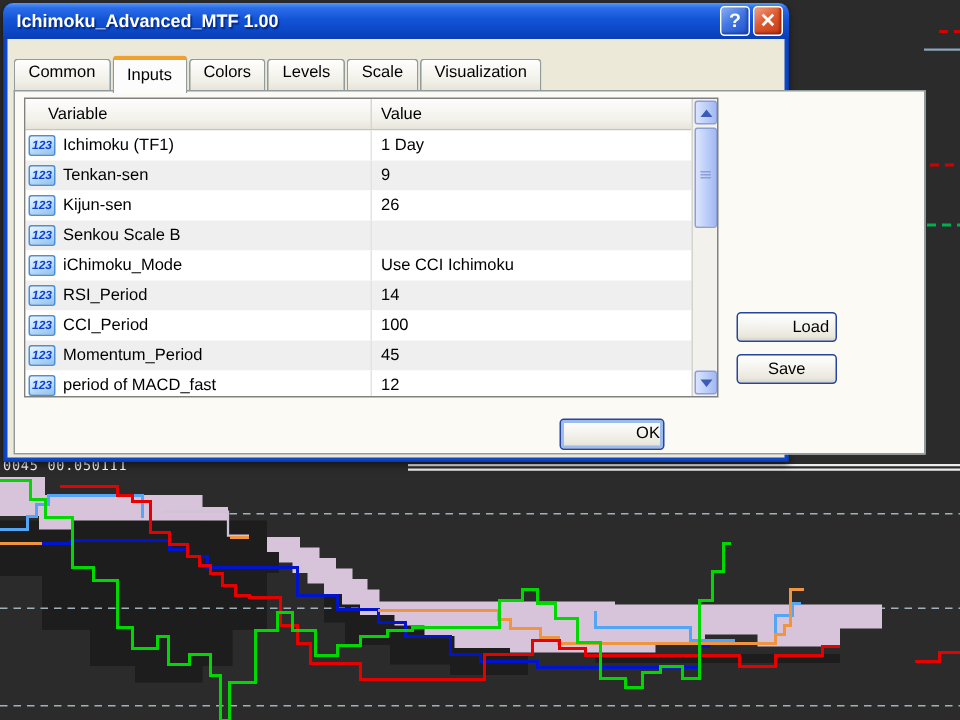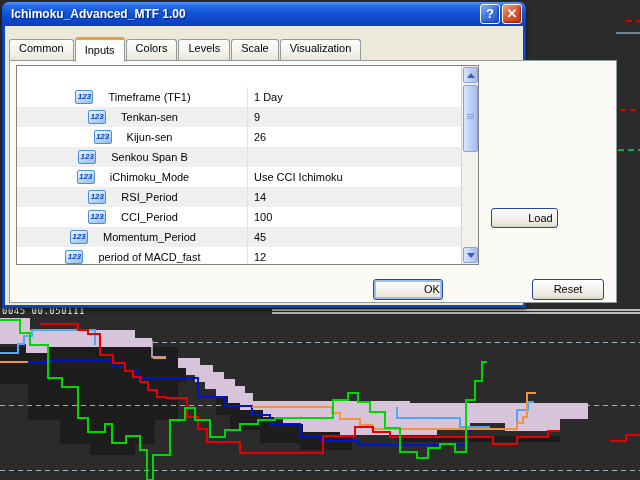--- a/index.html
+++ b/index.html
@@ -52,22 +52,22 @@
     background:#fff; border:1px solid #808080; overflow:hidden; z-index:3; }
   .phead { position:absolute; left:0; top:0; right:0; height:21px; display:flex;
     background:linear-gradient(180deg,#fdfdfd,#f2f1ea 70%,#e6e4da);
     border-bottom:1px solid #c6c5bd; font-size:11px; color:#000; }
   .phead .hc { padding:4px 0 0 15px; border-right:1px solid #d8d7cf; }
   .hc-var { width:231px; }
   .hc-val { flex:1; padding-left:6px !important; }
   .prow { position:absolute; left:0; width:446px; height:20px; display:flex;
     align-items:center; font-size:11px; color:#000; background:#fff; }
   .prow.alt { background:#efefef; }
-  .pcell-var { width:231px; display:flex; align-items:center; gap:15px;
-    padding-left:2px; border-right:1px solid #e4e3dd; height:100%;justify-content:center; }
+  .pcell-var { width:231px; display:flex; align-items:center; gap:5px;
+    padding-left:2px; border-right:1px solid #e4e3dd; height:100%; }
   .pcell-val { flex:1; padding-left:6px; }
   .num-icon { width:18px; height:14px; flex:0 0 auto;
     background:linear-gradient(160deg,#eaf5fe 0%,#bcdcf8 55%,#8fc0ee 100%);
     border:1px solid #4a90d8; border-radius:2px; color:#0b3fd0; font-weight:bold;
     font-size:8px; line-height:12px; text-align:center; font-style:italic; }
 
   
   .sbar { position:absolute; right:0; top:0; width:17px; height:198px;
     background:#f2f1ec; border-left:1px solid #d5d4cc; }
   .sb-btn { position:absolute; left:1px; width:15px; height:16px;
@@ -157,46 +157,50 @@
       <div class="tab active">Inputs</div>
       <div class="tab">Colors</div>
       <div class="tab">Levels</div>
       <div class="tab">Scale</div>
       <div class="tab">Visualization</div>
     </div>
 
     <div class="tabpane"></div>
 
     <div class="ptable">
+      <div class="phead">
+        <div class="hc hc-var">Variable</div>
+        <div class="hc hc-val">Value</div>
+      </div>
 
       <div class="prow" style="top:21px">
         <div class="pcell-var">
             <span class="num-icon">123</span>
-            <span>Timeframe (TF1)</span>
+            <span>Ichimoku (TF1)</span>
           </div>
         <div class="pcell-val">1 Day</div>
       </div>
       <div class="prow alt" style="top:41px">
         <div class="pcell-var">
             <span class="num-icon">123</span>
             <span>Tenkan-sen</span>
           </div>
         <div class="pcell-val">9</div>
       </div>
       <div class="prow" style="top:61px">
         <div class="pcell-var">
             <span class="num-icon">123</span>
             <span>Kijun-sen</span>
           </div>
         <div class="pcell-val">26</div>
       </div>
       <div class="prow alt" style="top:81px">
         <div class="pcell-var">
             <span class="num-icon">123</span>
-            <span>Senkou Span B</span>
+            <span>Senkou Scale B</span>
           </div>
       </div>
       <div class="prow" style="top:101px">
         <div class="pcell-var">
             <span class="num-icon">123</span>
             <span>iChimoku_Mode</span>
           </div>
         <div class="pcell-val">Use CCI Ichimoku</div>
       </div>
       <div class="prow alt" style="top:121px">
@@ -239,16 +243,16 @@
               <div></div>
             </div>
           </div>
         <div class="sb-btn sb-down">
             <div class="arrow down"></div>
           </div>
       </div>
     </div>
 
     <div class="xp-btn btn-load">Load</div>
+    <div class="xp-btn btn-save">Save</div>
     <div class="xp-btn btn-ok">OK</div>
-    <div class="xp-btn btn-reset">Reset</div>
   </div>
 </div>
 
 </body></html>

